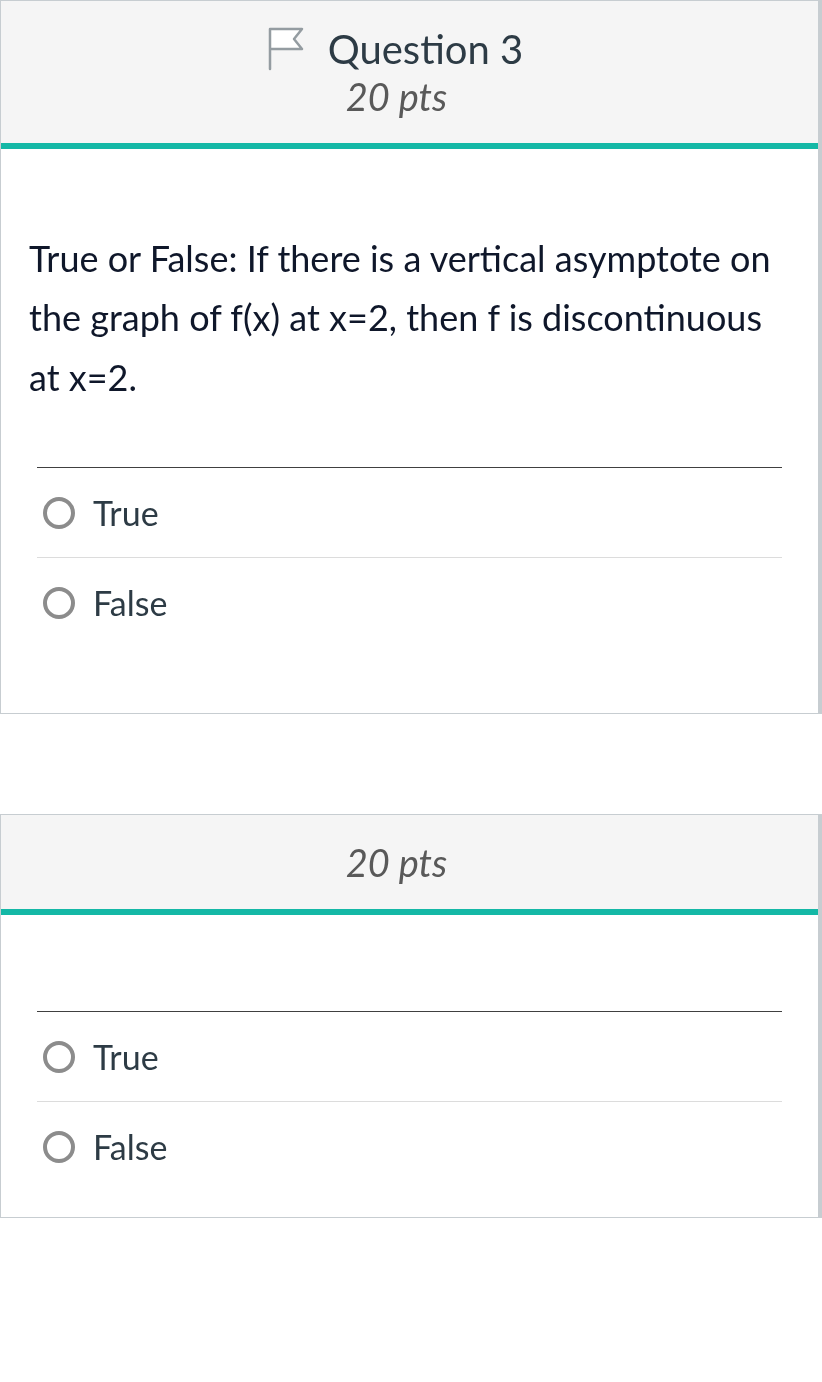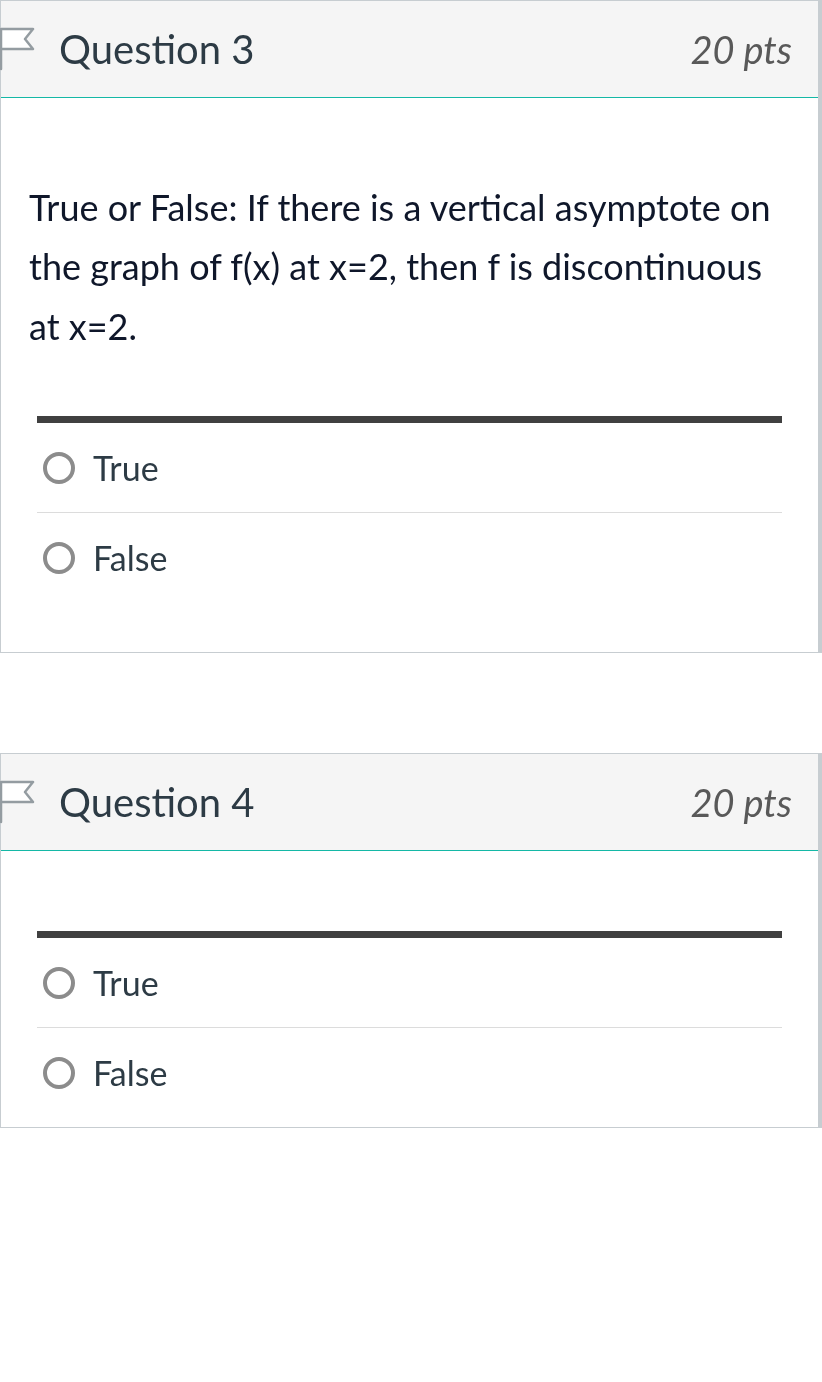--- a/index.html
+++ b/index.html
@@ -18,23 +18,24 @@
       border-right: 4px solid #c7cdd1;
       margin-bottom: 100px;
       background: #ffffff;
       position: relative;
     }
     .question-header {
       display: flex;
       align-items: center;
       justify-content: space-between;
       background: #f5f5f5;
-      border-bottom: 1px solid #14b8a6;
+      border-bottom: 6px solid #14b8a6;
       padding: 24px 26px 24px 0;
       position: relative;
+      flex-direction: column;
     }
     .header-left {
       display: flex;
       align-items: center;
       gap: 18px;
     }
     .flag-icon {
       width: 44px;
       height: 48px;
       display: flex;
@@ -61,22 +62,22 @@
       padding: 80px 28px 50px 28px;
     }
     .prompt {
       font-size: 36px;
       font-weight: 400;
       color: #0f172a;
       line-height: 1.65;
       margin-bottom: 60px;
     }
     .options {
-      border-top: 7px solid #404040;
-      margin: 0 8px;
+      border-top: 1px solid #404040;
+      margin: 16px 8px;
     }
     .option {
       display: flex;
       align-items: center;
       padding: 24px 0 24px 6px;
       border-bottom: 1px solid #dcdcdc;
       gap: 18px;
       cursor: pointer;
     }
     .option:last-child {
@@ -128,28 +129,20 @@
       <label class="option">
         <span class="radio"></span>
         <span class="option-label">False</span>
       </label>
     </div>
   </div>
 </div>
 
 <div class="question-block q4">
   <div class="question-header">
-    <div class="header-left">
-      <span class="flag-icon">
-        <svg viewBox="0 0 44 48">
-          <path d="M 4 4 L 4 44 L 4 24 L 36 24 L 28 14 L 36 4 Z" fill="#ffffff" stroke="#949ca1" stroke-width="2.5" stroke-linejoin="round"></path>
-        </svg>
-      </span>
-      <span class="question-title">Question 4</span>
-    </div>
     <span class="points">20 pts</span>
   </div>
   <div class="question-body">
     <div class="options">
       <label class="option">
         <span class="radio"></span>
         <span class="option-label">True</span>
       </label>
       <label class="option">
         <span class="radio"></span>

